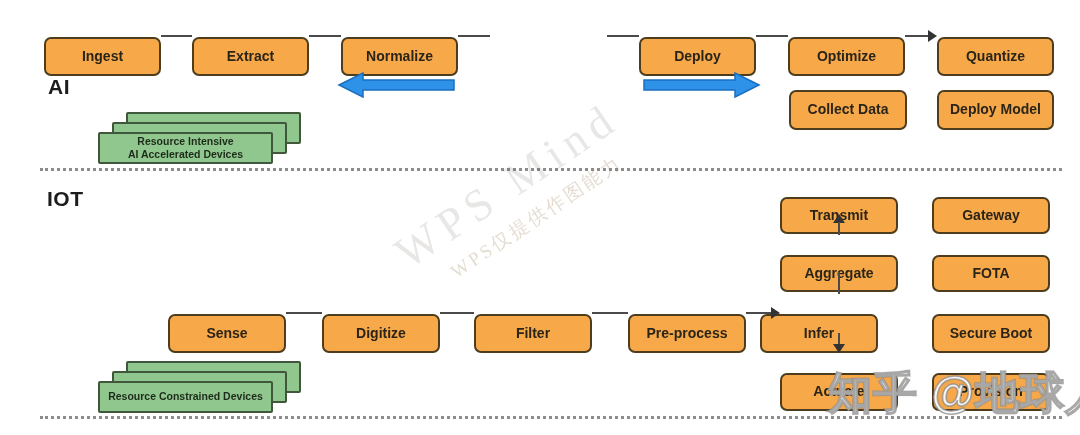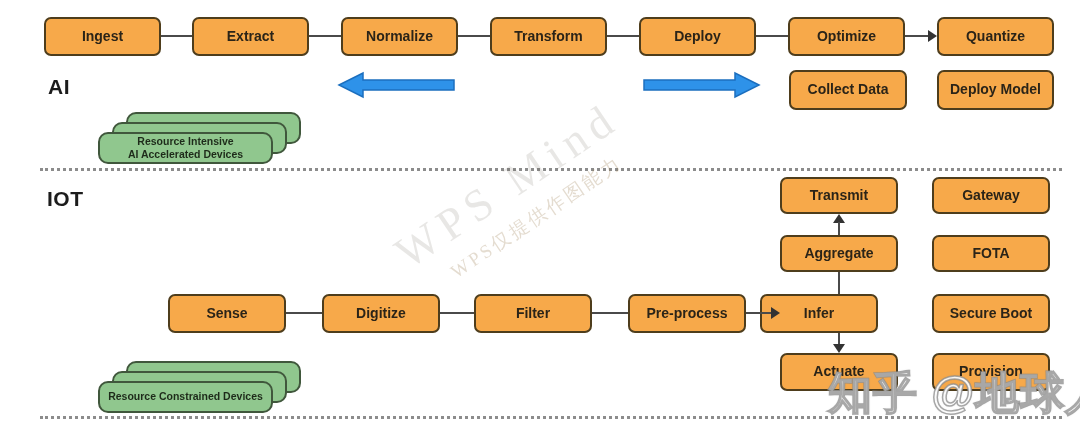--- a/index.html
+++ b/index.html
@@ -8,29 +8,30 @@
     font-family:"Liberation Sans", sans-serif; overflow:hidden;
   }
   
   .node {
     position:absolute; box-sizing:border-box;
     width:117px; height:39px;
     background:#F7A94A; border:2px solid #4E3D1C; border-radius:7px;
     display:flex; align-items:center; justify-content:center;
     font-size:14px; font-weight:bold; color:#2B2418; text-align:center;
     line-height:1.1;
+    margin-top:20px;
   }
   .node.w118 { width:118px; }
   .node.h40 { height:40px; }
   .node.h37 { height:37px; }
   .node.h38 { height:38px; }
   
   .gbox {
     position:absolute; box-sizing:border-box; width:175px; height:32px;
-    background:#90C78E; border:2px solid #40573C; border-radius:10px;
+    background:#90C78E; border:2px solid #40573C; border-radius:2px;
   }
   .gbox.front {
     display:flex; flex-direction:column; align-items:center; justify-content:center;
     font-size:10.5px; font-weight:bold; color:#1E2B1A; text-align:center; line-height:1.25;
   }
   
   .hline { position:absolute; height:2px; background:#4A4A4A; }
   .vline { position:absolute; width:2px; background:#4A4A4A; }
   .tri-right {
     position:absolute; width:0; height:0;
@@ -74,21 +75,20 @@
   }
 </style>
 </head>
 <body>
 
 <div class="canvas">
 
   <div class="node" style="left:44px;top:17px">Ingest</div>
   <div class="node" style="left:192px;top:17px">Extract</div>
   <div class="node" style="left:341px;top:17px">Normalize</div>
-  <div class="node" style="left:490px;top:17px">Transform</div>
   <div class="node" style="left:639px;top:17px">Deploy</div>
   <div class="node" style="left:788px;top:17px">Optimize</div>
   <div class="node" style="left:937px;top:17px">Quantize</div>
 
   <div class="hline" style="left:161px;top:35px;width:31px"></div>
   <div class="hline" style="left:309px;top:35px;width:32px"></div>
   <div class="hline" style="left:458px;top:35px;width:32px"></div>
   <div class="hline" style="left:607px;top:35px;width:32px"></div>
   <div class="hline" style="left:756px;top:35px;width:32px"></div>
   <div class="hline" style="left:905px;top:35px;width:24px"></div>

